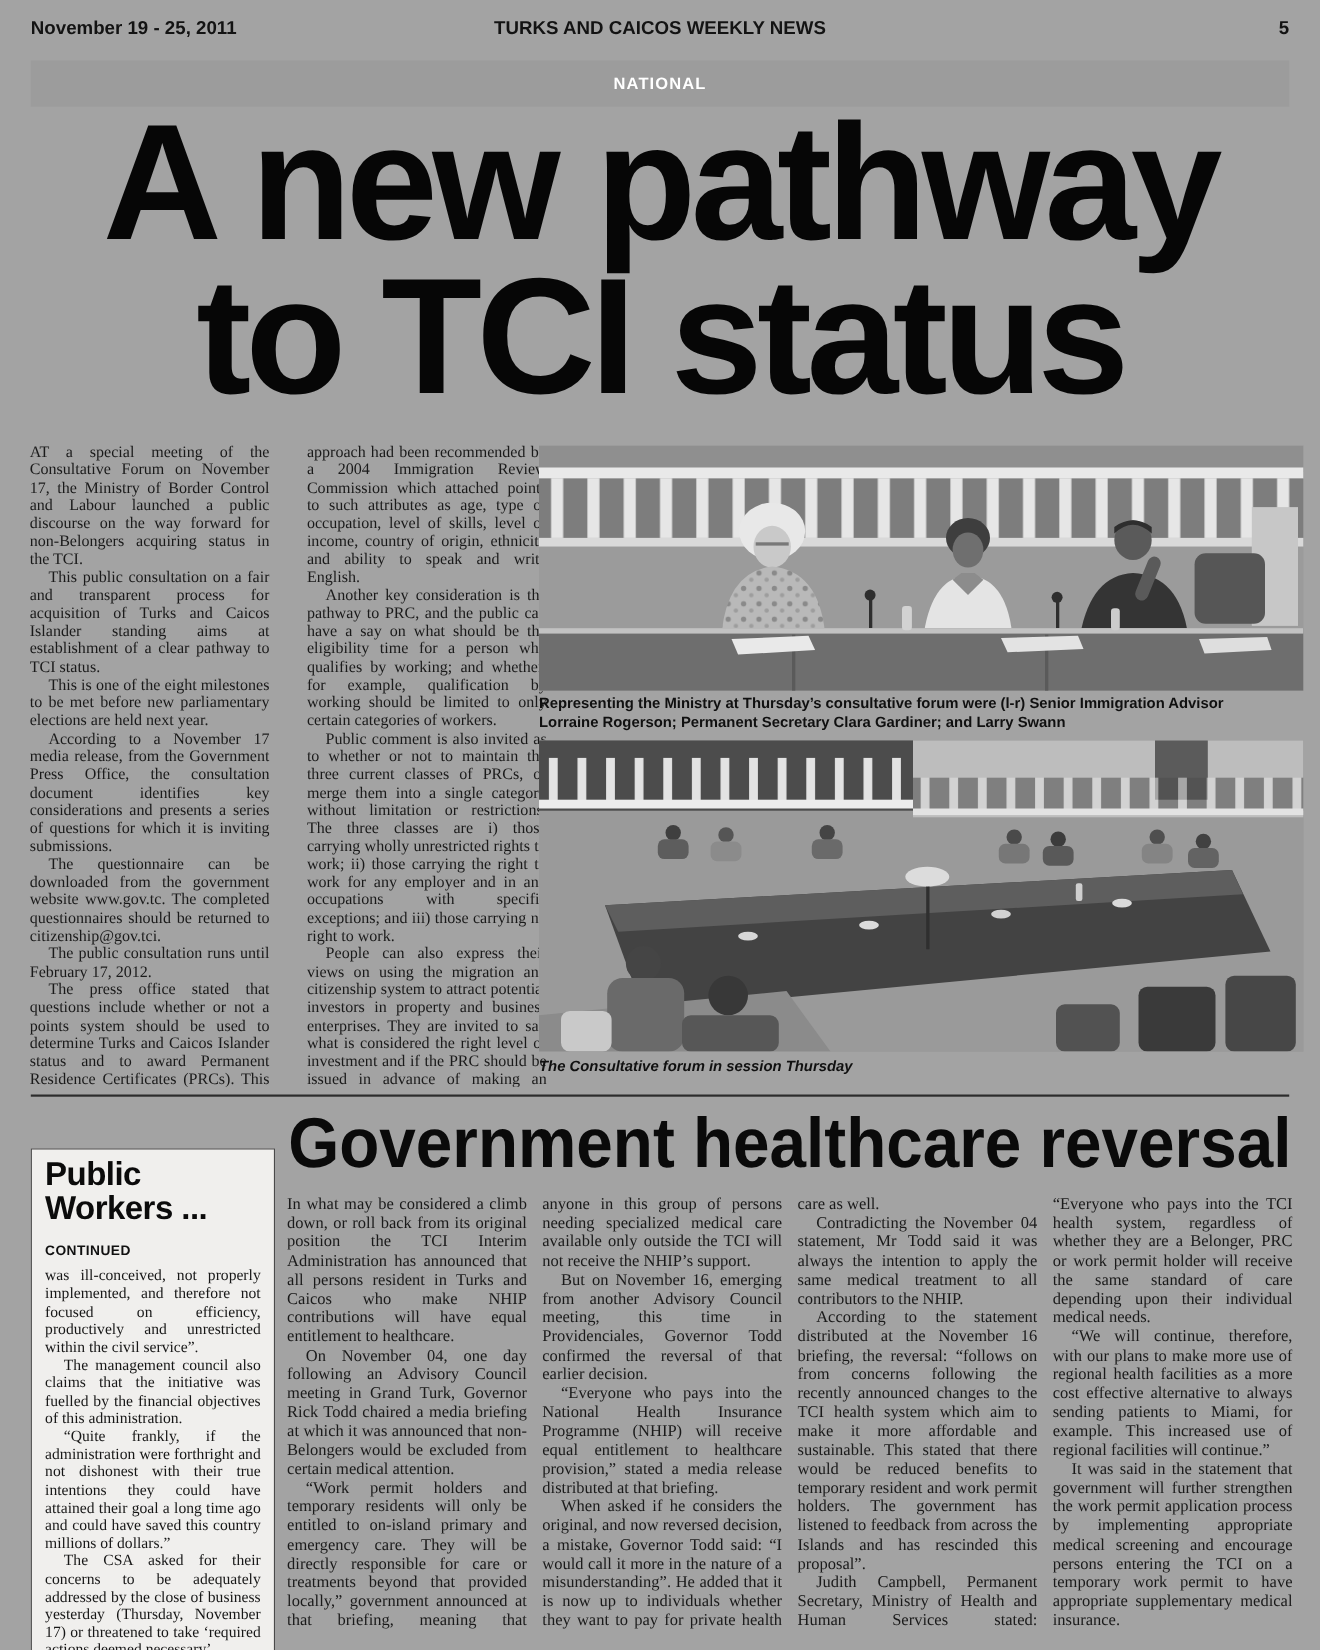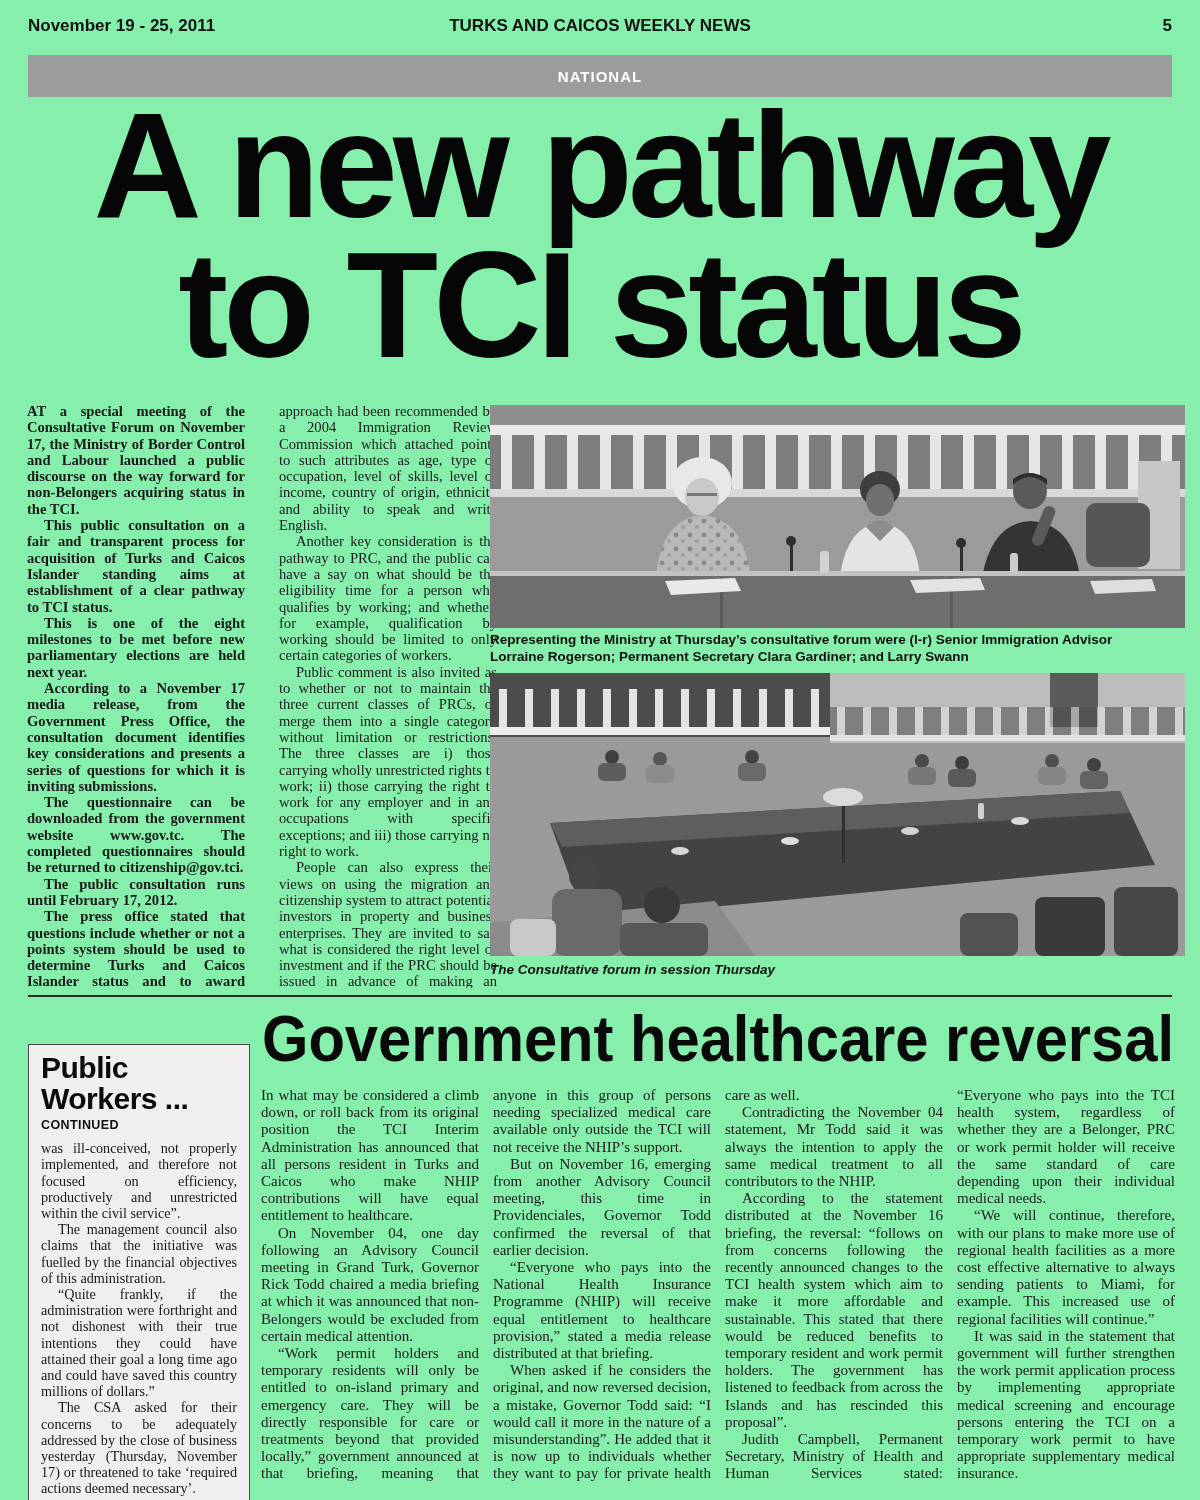--- a/index.html
+++ b/index.html
@@ -1,18 +1,18 @@
 <!DOCTYPE html>
 <html style="--banner-bg: #9c9c9c; --banner-text: #ffffff; --box-bg: #f0efed; --box-border: #4a4a4a; --ink: #171717;"><head>
 <meta charset="utf-8">
 <style>
   * { margin:0; padding:0; box-sizing:border-box; }
   html,body { background:#ffffff; }
   body { width:1200px; height:1500px; font-family:"Liberation Serif", serif; color:#171717; }
-  .page { position:relative; width:1200px; height:1500px; overflow:hidden; background:#86efac; }
+  .page { position:relative; width:1200px; height:1500px; overflow:hidden; background:#a3a3a3; }
 
   .masthead { position:absolute; left:28px; right:28px; top:16px;
     display:grid; grid-template-columns:1fr auto 1fr; align-items:baseline;
     font-family:"Liberation Sans", sans-serif; font-weight:bold; font-size:17px; color:#131313; }
   .masthead .center { text-align:center; }
   .masthead .right { text-align:right; }
 
   .section-banner { position:absolute; left:28px; right:28px; top:55px; height:42px;
     background:var(--banner-bg,#9c9c9c); color:var(--banner-text,#ffffff);
     font-family:"Liberation Sans", sans-serif; font-weight:bold; font-size:15px; letter-spacing:1px;
@@ -21,21 +21,21 @@
   .headline { position:absolute; left:0; right:0; top:96px; text-align:center;
     font-family:"Liberation Sans", sans-serif; font-weight:bold; font-size:150px;
     line-height:0.93; letter-spacing:-5px; color:#060606; }
 
   .bodycol { position:absolute; width:218px; font-size:14.6px; line-height:16.3px;
     text-align:justify; color:#1a1a1a; overflow:hidden; }
   .bodycol p, .paras p { text-indent:17px; }
   .bodycol p.cont, .paras p.cont { text-indent:0; }
   p.runon { text-align-last:justify; }
 
-  #lead-col1 { left:27px;  top:403px; height:585px;font-weight:bold; }
+  #lead-col1 { left:27px;  top:403px; height:585px; }
   #lead-col2 { left:261px; top:403px; height:585px;margin-left:18px; }
 
   .photo { position:absolute; left:490px; width:695px; background:#9a9a9a; }
   #photo1 { top:405px; height:223px; }
   #photo2 { top:673px; height:283px; }
   .photo svg { display:block; width:100%; height:100%; }
 
   .caption { position:absolute; left:490px; width:662px;
     font-family:"Liberation Sans", sans-serif; font-weight:bold; font-size:13.5px;
     line-height:16.5px; color:#101010; }
@@ -43,21 +43,21 @@
   #caption2 { top:962px; width:690px;font-style:italic; }
 
   .divider { position:absolute; left:28px; right:28px; top:995px; border-top:2px solid #2c2c2c; }
 
   .pw-box { position:absolute; left:28px; top:1044px; width:222px; height:464px;
     background:var(--box-bg,#f0efed); border:1px solid var(--box-border,#4a4a4a);
     padding:8px 12px 14px; overflow:hidden; }
   .pw-title { font-family:"Liberation Sans", sans-serif; font-weight:bold; font-size:30px;
     line-height:1.02; letter-spacing:-0.5px; color:#0b0b0b; }
   .pw-continued { font-family:"Liberation Sans", sans-serif; font-weight:bold; font-size:12.5px;
-    letter-spacing:0.4px; margin:4px 0 8px; color:#101010; }
+    letter-spacing:0.4px; margin:16px 0 8px; color:#101010; }
   .pw-box .paras { font-size:14.2px; line-height:16.2px; text-align:justify; }
 
   .hc-headline { position:absolute; left:262px; top:1010px; width:920px; height:64px; }
   .hc-headline svg { display:block; }
 
   .hc-col { top:1087px; height:400px; font-size:15px; line-height:17.2px; }
   #hc-col1 { left:261px; } #hc-col2 { left:493px; } #hc-col3 { left:725px; } #hc-col4 { left:957px; }
 </style>
 </head>
 <body>

